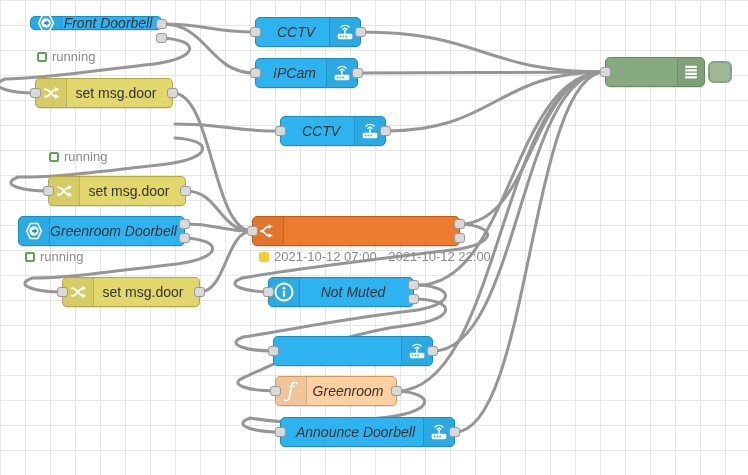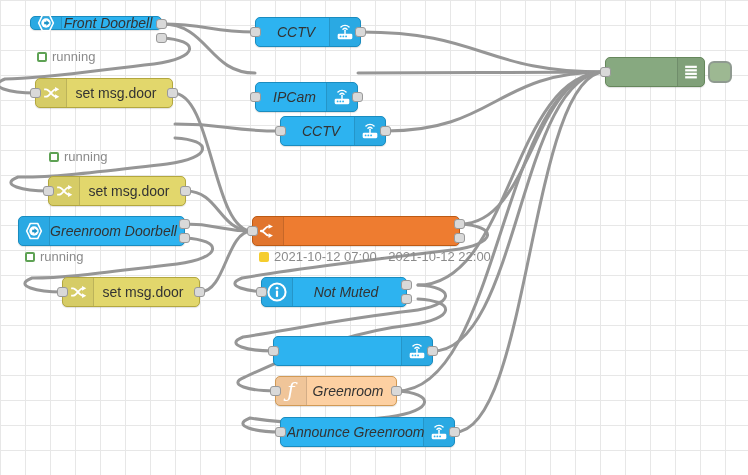--- a/index.html
+++ b/index.html
@@ -107,21 +107,21 @@
             <rect x="4" y="13.8" width="16" height="6" rx="1.4" fill="#fff"></rect>
             <circle cx="7.2" cy="16.8" r="1" fill="#2db3f0"></circle>
             <circle cx="10.2" cy="16.8" r="1" fill="#2db3f0"></circle>
             <circle cx="13.2" cy="16.8" r="1" fill="#2db3f0"></circle>
           </svg>
         </div>
         <span class="node-label italic" style="left: 6px; right: 30px;">CCTV</span>
         <span class="port" style="left: -6px; top: 9px;"></span>
         <span class="port" style="right: -6px; top: 9px;"></span>
       </div>
-      <div class="node node-blue" style="left: 255px; top: 58px; width: 103px; height: 30px; margin-top: 24px;">
+      <div class="node node-blue" style="left: 255px; top: 58px; width: 103px; height: 30px;">
         <div class="icon-region side-right" style="width: 30px;">
           <svg viewBox="0 0 24 24" width="22" height="22">
             <path d="M7.6 6.6a6.2 6.2 0 0 1 8.8 0" fill="none" stroke="#fff" stroke-width="1.6" stroke-linecap="round"></path>
             <path d="M9.8 9a3.2 3.2 0 0 1 4.4 0" fill="none" stroke="#fff" stroke-width="1.6" stroke-linecap="round"></path>
             <path d="M12 10.2v3.6" stroke="#fff" stroke-width="1.6" stroke-linecap="round"></path>
             <rect x="4" y="13.8" width="16" height="6" rx="1.4" fill="#fff"></rect>
             <circle cx="7.2" cy="16.8" r="1" fill="#2db3f0"></circle>
             <circle cx="10.2" cy="16.8" r="1" fill="#2db3f0"></circle>
             <circle cx="13.2" cy="16.8" r="1" fill="#2db3f0"></circle>
           </svg>
@@ -216,21 +216,21 @@
           </svg>
         </div>
         <span class="port" style="left: -6px; top: 9px;"></span>
         <span class="port" style="right: -6px; top: 2.1px;"></span>
         <span class="port" style="right: -6px; top: 15.9px;"></span>
       </div>
       <div class="node-status" style="left: 259px; top: 249px;">
         <span class="status-dot yellow-fill"></span>
         <span>2021-10-12 07:00 - 2021-10-12 22:00</span>
       </div>
-      <div class="node node-blue" style="left: 261px; top: 277px; width: 146px; height: 30px;">
+      <div class="node node-blue" style="left: 268px; top: 277px; width: 146px; height: 30px;">
         <div class="icon-region side-left" style="width: 30px;">
           <svg viewBox="0 0 24 24" width="24" height="24">
             <circle cx="12" cy="12" r="8.6" fill="none" stroke="#fff" stroke-width="2"></circle>
             <circle cx="12" cy="8.2" r="1.4" fill="#fff"></circle>
             <rect x="10.9" y="10.6" width="2.2" height="6.4" rx="1" fill="#fff"></rect>
           </svg>
         </div>
         <span class="node-label italic" style="left: 30px; right: 6px;">Not Muted</span>
         <span class="port" style="left: -6px; top: 9px;"></span>
         <span class="port" style="right: -6px; top: 2.1px;"></span>
@@ -266,21 +266,21 @@
           <svg viewBox="0 0 24 24" width="22" height="22">
             <path d="M7.6 6.6a6.2 6.2 0 0 1 8.8 0" fill="none" stroke="#fff" stroke-width="1.6" stroke-linecap="round"></path>
             <path d="M9.8 9a3.2 3.2 0 0 1 4.4 0" fill="none" stroke="#fff" stroke-width="1.6" stroke-linecap="round"></path>
             <path d="M12 10.2v3.6" stroke="#fff" stroke-width="1.6" stroke-linecap="round"></path>
             <rect x="4" y="13.8" width="16" height="6" rx="1.4" fill="#fff"></rect>
             <circle cx="7.2" cy="16.8" r="1" fill="#2db3f0"></circle>
             <circle cx="10.2" cy="16.8" r="1" fill="#2db3f0"></circle>
             <circle cx="13.2" cy="16.8" r="1" fill="#2db3f0"></circle>
           </svg>
         </div>
-        <span class="node-label italic" style="left: 6px; right: 30px;">Announce Greenroom</span>
+        <span class="node-label italic" style="left: 6px; right: 30px;">Announce Doorbell</span>
         <span class="port" style="left: -6px; top: 9px;"></span>
         <span class="port" style="right: -6px; top: 9px;"></span>
       </div>
       <div class="node node-green" style="left: 605px; top: 57px; width: 100px; height: 30px;">
         <div class="icon-region side-right" style="width: 26px;">
           <svg viewBox="0 0 24 24" width="20" height="20">
             <g fill="#fff">
               <rect x="5" y="4.5" width="14" height="2.6"></rect>
               <rect x="5" y="8.7" width="14" height="2.6"></rect>
               <rect x="5" y="12.9" width="14" height="2.6"></rect>

